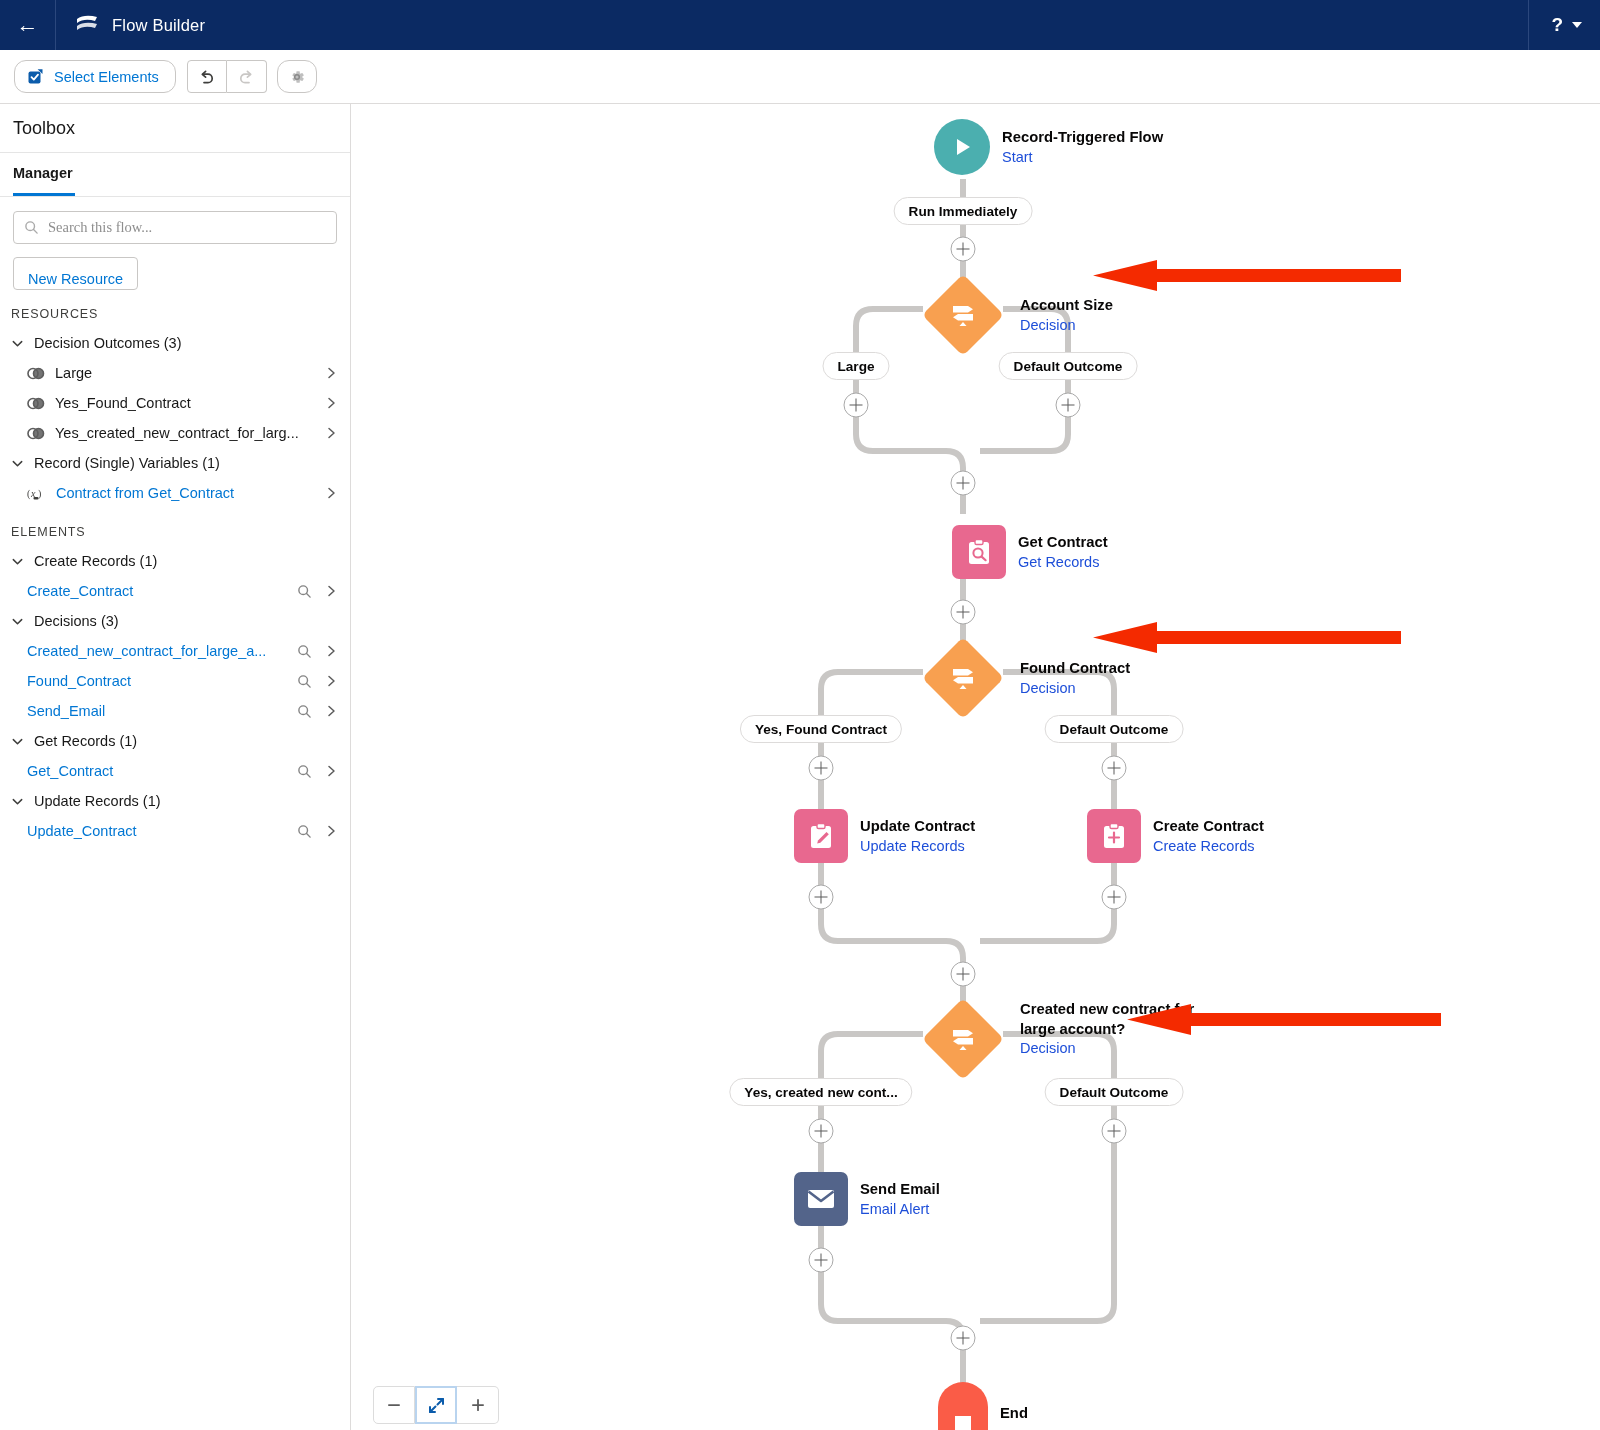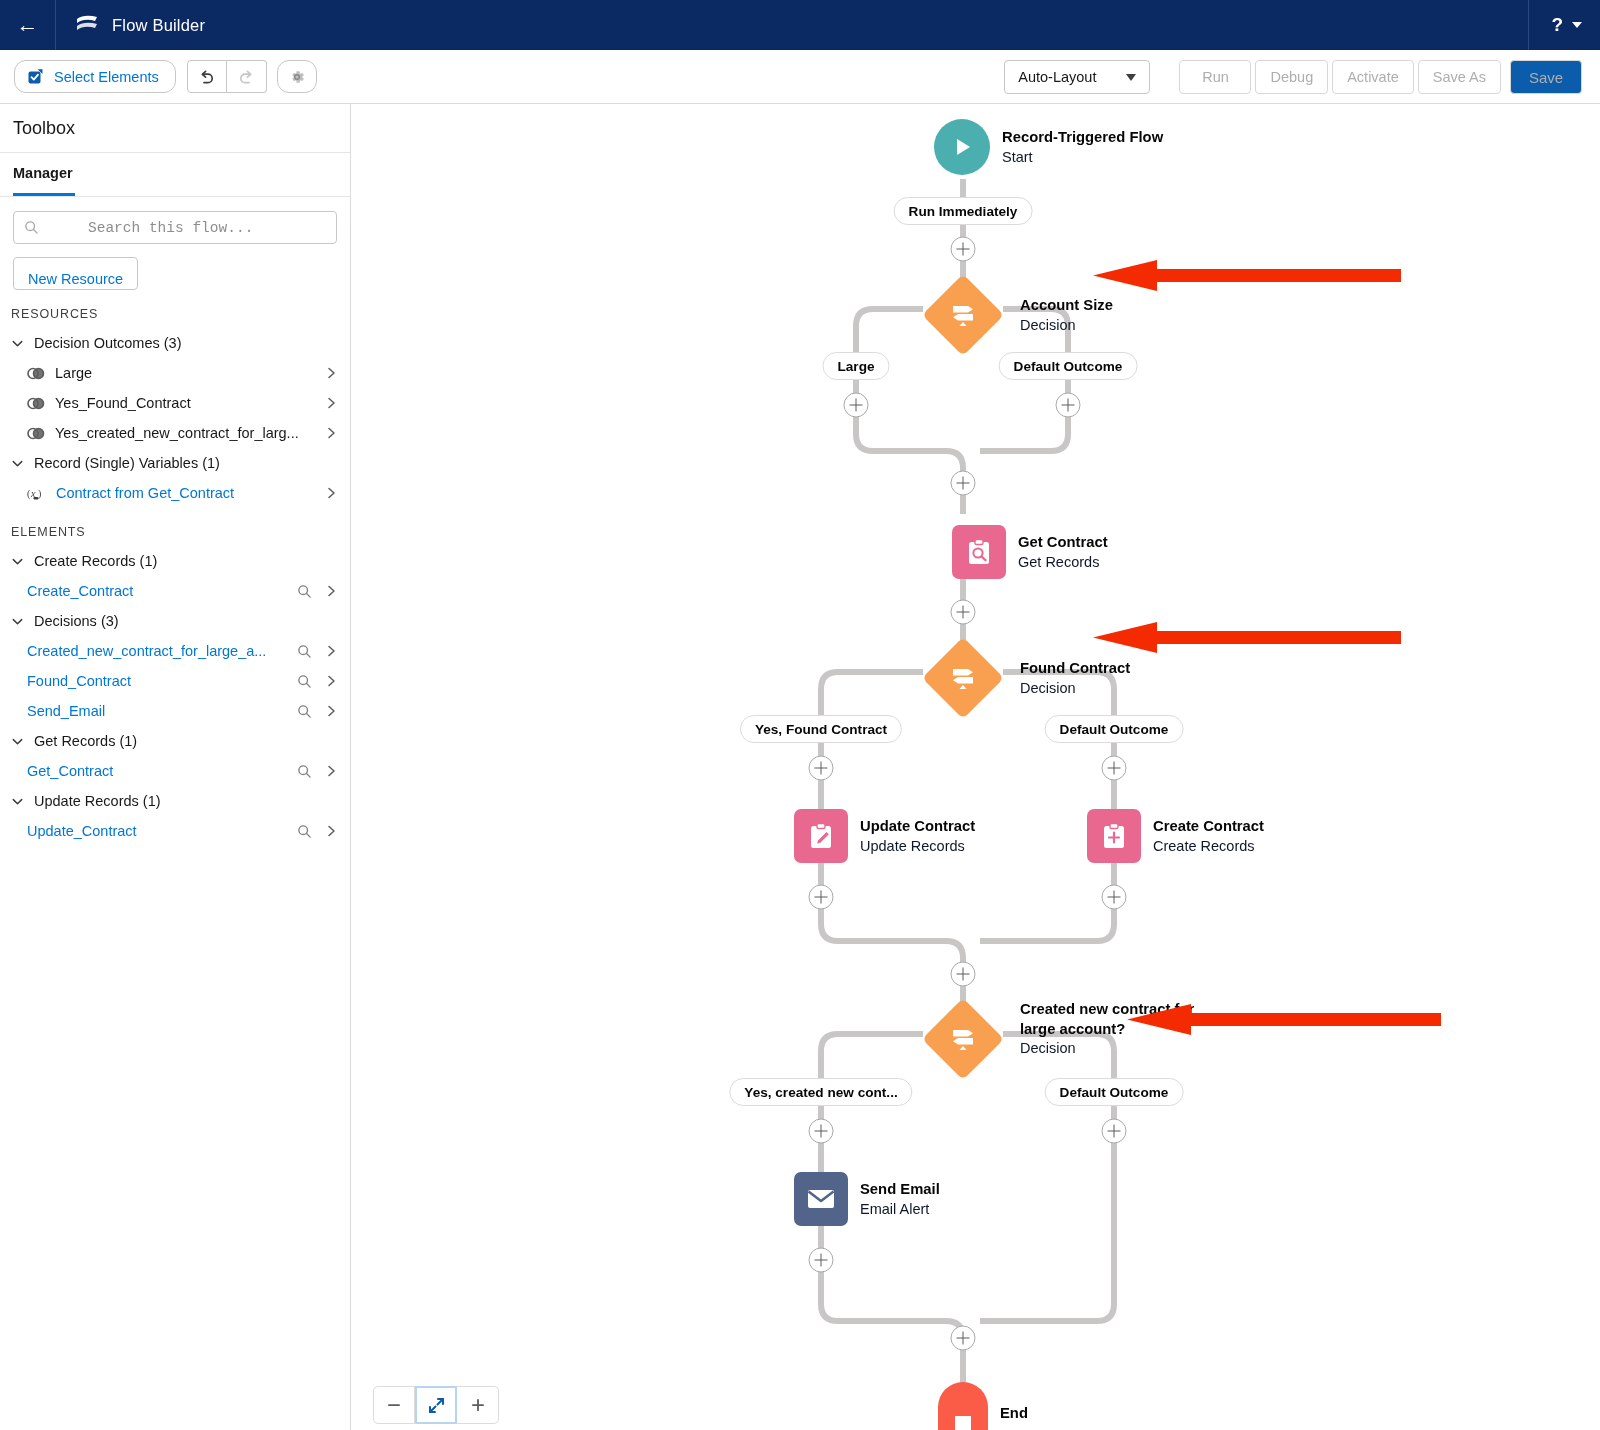--- a/index.html
+++ b/index.html
@@ -123,21 +123,21 @@
     border-bottom: 3px solid #0176d3; padding: 0 2px 0 0;
   }
   .tb-search-wrap { padding: 14px 13px 0 13px; }
   .tb-search {
     height: 33px; border: 1px solid #c9c7c5; border-radius: 4px;
     display: flex; align-items: center; padding: 0 10px; gap: 9px;
     background: #fff;
   }
   .tb-search input {
     border: none; outline: none; font-size: 14.5px;
-    color: #444; flex: 1; font-family: Liberation Mono, monospace; background: transparent; margin-left: 40px;
+    color: #444; flex: 1; font-family: Liberation Serif, serif; background: transparent;
   }
   .tb-search input::placeholder { color: #8e8e8e; }
   .newres-wrap { padding: 13px 13px 0 13px; }
   .btn-newres {
     height: 33px; border: 1px solid #c9c7c5; border-radius: 4px;
     background: #fff; color: #0176d3; font-size: 14.5px;
     padding: 13px 14px; cursor: pointer; font-family: inherit;
   }
   .section-hd {
     font-size: 12.5px; color: #3e3e3c; letter-spacing: .9px;
@@ -184,21 +184,21 @@
   }
   .flow { position: absolute; left: 0; top: 0; width: 100%; height: 100%; }
 
   .node { position: absolute; }
   .node-label {
     position: absolute; left: 100%; margin-left: 12px;
     top: 50%; transform: translateY(-50%);
     white-space: nowrap;
   }
   .nl-title { font-size: 14.8px; font-weight: bold; color: #080707; line-height: 1.32; }
-  .nl-sub { font-size: 14.5px; color: #0f172a; line-height: 1.32; }
+  .nl-sub { font-size: 14.5px; color: #1d4ed8; line-height: 1.32; }
 
   .ico-sq {
     width: 54px; height: 54px; border-radius: 7px;
     display: flex; align-items: center; justify-content: center;
   }
   .ico-pink { background: #e8688f; }
   .ico-blue { background: #53648a; }
   .ico-start {
     width: 56px; height: 56px; border-radius: 50%;
     background: #4bafaf; display: flex;
@@ -302,33 +302,20 @@
     </button>
   </div>
 
   <button class="btn gear-btn">
     <svg width="18" height="18" viewBox="0 0 20 20">
       <path fill="#8a8a8a" d="M10 6.6a3.4 3.4 0 1 0 0 6.8 3.4 3.4 0 0 0 0-6.8zm0 5.1a1.7 1.7 0 1 1 0-3.4 1.7 1.7 0 0 1 0 3.4z"></path>
       <path fill="#8a8a8a" d="M17.2 11.4l-1.3-.8a6.1 6.1 0 0 0 0-1.2l1.3-.8a.6.6 0 0 0 .2-.8l-1.2-2a.6.6 0 0 0-.8-.2l-1.3.7a6 6 0 0 0-1-.6V4.2a.6.6 0 0 0-.6-.6H9.9a.6.6 0 0 0-.6.6v1.5c-.4.1-.7.3-1 .6l-1.3-.7a.6.6 0 0 0-.8.2l-1.2 2a.6.6 0 0 0 .2.8l1.3.8a6.1 6.1 0 0 0 0 1.2l-1.3.8a.6.6 0 0 0-.2.8l1.2 2a.6.6 0 0 0 .8.2l1.3-.7c.3.2.6.4 1 .6v1.5c0 .3.3.6.6.6h2.6a.6.6 0 0 0 .6-.6v-1.5c.4-.2.7-.4 1-.6l1.3.7a.6.6 0 0 0 .8-.2l1.2-2a.6.6 0 0 0-.2-.8z" opacity=".55"></path>
     </svg>
   </button>
 
-  <div class="toolbar-right">
-    <div class="layout-select">
-      <span>Auto-Layout</span>
-      <span class="sel-caret"></span>
-    </div>
-    <div class="btn-group">
-      <button class="btn">Run</button>
-      <button class="btn">Debug</button>
-      <button class="btn">Activate</button>
-      <button class="btn">Save As</button>
-      <button class="btn btn-save">Save</button>
-    </div>
-  </div>
 </div>
 
 <div class="main">
 
   <div class="sidebar">
     <div class="tb-header">Toolbox</div>
     <div class="tb-tabs">
       <div class="tb-tab">Manager</div>
     </div>
 

